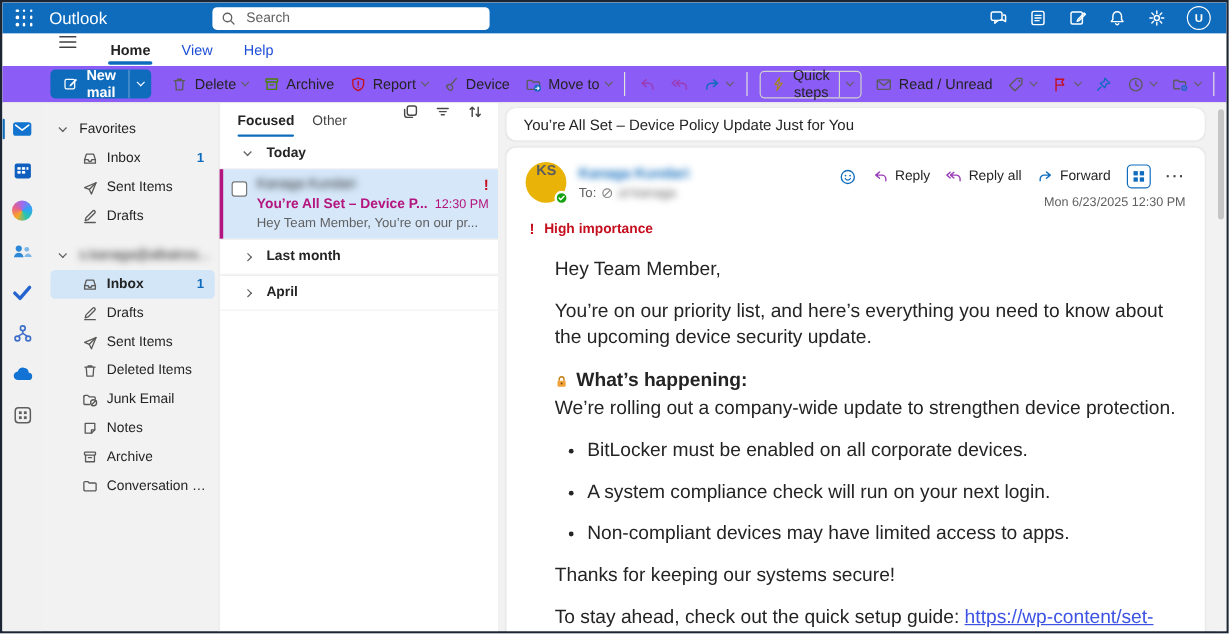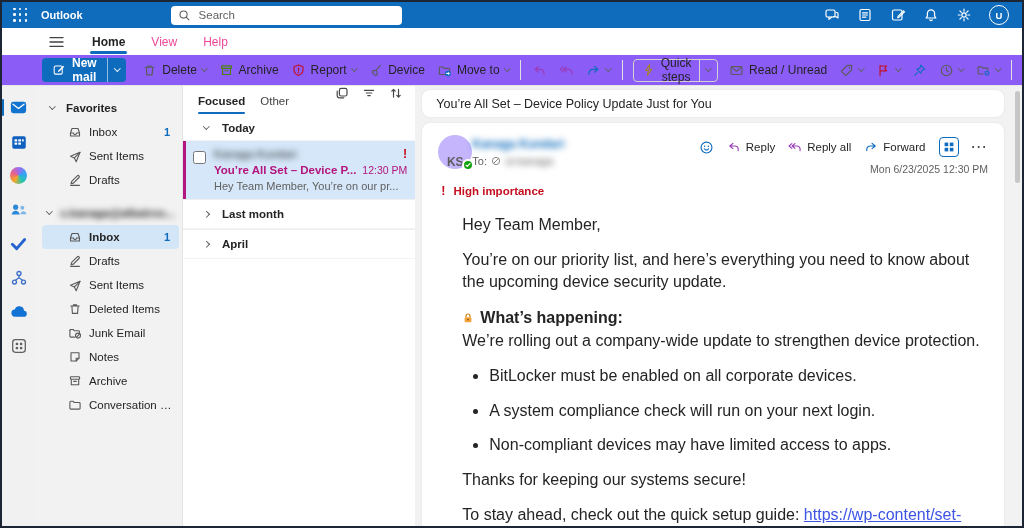--- a/index.html
+++ b/index.html
@@ -7,32 +7,32 @@
   *{box-sizing:border-box}
   button{font:inherit;background:none;border:none;padding:0;color:inherit;cursor:default}
   svg{display:block}
   .blur{filter:blur(3px)}
   .window{width:1024px;height:528px;border:2px solid #1c2534;display:flex;flex-direction:column;overflow:hidden;background:#fff}
 
   
   .topbar{flex:0 0 26px;background:#0f6cbd;display:flex;align-items:center;padding:0 10px;color:#fff}
   .waffle{width:17px;height:17px;display:grid;grid-template-columns:repeat(3,1fr);gap:2.4px;padding:1px}
   .waffle i{width:2.6px;height:2.6px;background:#fff;border-radius:50%}
-  .brand{font-size:11px;font-weight:700;margin-left:12px}
+  .brand{font-size:14px;font-weight:400;margin-left:12px}
   .searchbox{margin-left:88px;width:231px;height:19px;background:#fff;border-radius:4px;display:flex;align-items:center;padding:0 7px;gap:6px}
   .searchbox input{border:none;outline:none;background:transparent;width:100%;font-size:11.5px;color:#242424;font-family:inherit}
   .searchbox input::placeholder{color:#616161}
   .top-icons{margin-left:auto;display:flex;align-items:center;gap:17px;margin-right:3px}
   .wic{stroke:#fff;fill:none;stroke-width:1.2;stroke-linecap:round;stroke-linejoin:round}
   .avatar-top{width:20px;height:20px;border:1.4px solid #fff;border-radius:50%;display:flex;align-items:center;justify-content:center;font-size:9.5px;font-weight:600}
 
   
-  .ribbon{flex:0 0 27px;background:#fff;display:flex;align-items:center;padding-left:46px}
+  .ribbon{flex:0 0 27px;background:#fff;display:flex;align-items:flex-start;padding-left:46px}
   .burger{margin-right:14px}
-  .rtab{font-size:12px;color:#ec4899;padding:0 13px;height:27px;display:flex;align-items:center;position:relative}
+  .rtab{font-size:12px;color:#1d4ed8;padding:0 13px;height:27px;display:flex;align-items:center;position:relative}
   .rtab.active{font-weight:700;color:#242424}
   .rtab.active::after{content:'';position:absolute;left:11px;right:11px;bottom:1px;height:2.6px;background:#0f6cbd;border-radius:2px}
 
   
   .toolbar{flex:0 0 31px;background:#8b5cf6;display:flex;align-items:center;padding:0 6px 0 40px;border-bottom:1px solid #e6e6e6}
   .ic{stroke:#5b5b5b;fill:none;stroke-width:1.2;stroke-linecap:round;stroke-linejoin:round}
   .tbtn{display:flex;align-items:center;gap:5px;font-size:12px;color:#242424;padding:0 6px;height:24px;border-radius:4px;white-space:nowrap}
   .chv{width:4.6px;height:4.6px;border-right:1.2px solid #616161;border-bottom:1.2px solid #616161;display:inline-block}
   .chv.d{transform:rotate(45deg);margin-top:-3px}
   .chv.r{transform:rotate(-45deg)}
@@ -50,21 +50,21 @@
   .content{flex:1;display:flex;background:#f2f2f2;min-height:0}
 
   .rail{flex:0 0 33px;background:#f1f1f1;display:flex;flex-direction:column;align-items:center;padding-top:9px;gap:9px}
   .rail-item{width:26px;height:25px;display:flex;align-items:center;justify-content:center;position:relative}
   .rail-item.active::before{content:'';position:absolute;left:-4px;top:4px;width:2.6px;height:17px;background:#0f6cbd;border-radius:2px}
   .copilot{width:17px;height:17px;border-radius:50%;background:conic-gradient(from 220deg,#f8a724,#e8618c,#9a6cf0,#31a3f5,#28c6ab,#f8a724)}
 
   .folders{flex:0 0 147px;padding:10px 3px 0 7px;font-size:11.5px;overflow:hidden}
   .frow{height:24px;display:flex;align-items:center;gap:7px;padding:0 4px;border-radius:4px}
   .chvcol{width:13px;display:flex;justify-content:center;color:#616161}
-  .fhead{font-weight:700}
+  .fhead{font-weight:400}
   .fitem{padding-left:26px}
   .fitem .flabel{white-space:nowrap;overflow:hidden;text-overflow:ellipsis}
   .fitem svg{flex:0 0 auto}
   .fcount{margin-left:auto;color:#0f6cbd;font-weight:600;padding-right:5px;font-size:11px}
   .fitem.sel{background:#d3e6f8;font-weight:700}
   .acct{margin-top:9px}
   .fic{stroke:#5a5958;fill:none;stroke-width:1.1;stroke-linecap:round;stroke-linejoin:round}
 
   .listpane{flex:0 0 230px;background:#fff;border-left:1px solid #e4e4e4;display:flex;flex-direction:column;font-size:11.5px}
   .listhead{flex:0 0 30px;display:flex;align-items:flex-start;padding:0 12px 0 15px;gap:15px}
@@ -82,23 +82,23 @@
   .sender{font-size:11.5px;color:#242424}
   .impmark{margin-left:auto;color:#c50f1f;font-weight:700;font-size:12.5px;line-height:1}
   .subj{color:#b4147d;font-weight:700;white-space:nowrap;overflow:hidden;text-overflow:ellipsis;flex:1}
   .mtime{color:#b4147d;font-size:10.5px;margin-left:6px;white-space:nowrap}
   .preview{color:#616161;font-size:11px;white-space:nowrap;overflow:hidden;text-overflow:ellipsis}
 
   .reading{flex:1;display:flex;flex-direction:column;padding:4px 6px 0 7px;min-width:0}
   .subjcard{flex:0 0 27px;background:#fff;border-radius:8px;display:flex;align-items:center;padding:0 14px;font-size:12.5px;box-shadow:0 0 2px rgba(0,0,0,.1)}
   .msgcard{flex:1;background:#fff;border-radius:8px 8px 0 0;margin-top:6px;padding:12px 16px 0 16px;box-shadow:0 0 2px rgba(0,0,0,.1);overflow:hidden}
   .msghead{display:flex;align-items:flex-start}
-  .avatar{width:34px;height:34px;border-radius:50%;background:#c4b5fd;color:#5d5d5d;font-size:12px;font-weight:600;display:flex;align-items:flex-end;justify-content:center;position:relative;flex:0 0 34px}
+  .avatar{width:34px;height:34px;border-radius:50%;background:#eab308;color:#5d5d5d;font-size:12px;font-weight:600;display:flex;align-items:flex-start;justify-content:center;position:relative;flex:0 0 34px}
   .presence{position:absolute;right:-2px;bottom:-2px;width:12px;height:12px;border-radius:50%;background:#13a10e;border:2px solid #fff;display:flex;align-items:center;justify-content:center}
-  .sender-col{margin-left:0;display:flex;flex-direction:column;gap:4px;padding-top:2px;min-width:0}
+  .sender-col{margin-left:10px;display:flex;flex-direction:column;gap:4px;padding-top:2px;min-width:0}
   .sname{color:#0f6cbd;font-weight:600;font-size:12px}
   .toline{color:#616161;font-size:11px;display:flex;align-items:center;gap:4px}
   .actions-col{margin-left:auto;display:flex;flex-direction:column;align-items:flex-end;gap:6px;padding-top:2px}
   .actions{display:flex;align-items:center;gap:13px;font-size:11.5px}
   .action{display:flex;align-items:center;gap:5px}
   .gridbtn{width:20px;height:20px;border:1.6px solid #0f6cbd;border-radius:4px;display:flex;align-items:center;justify-content:center}
   .rdate{color:#616161;font-size:10.5px}
   .impline{display:flex;align-items:center;gap:8px;color:#c50f1f;margin:10px 0 0 3px;font-size:11.5px;font-weight:600}
   .impline .impmark{margin-left:0}
   .bodytext{margin:16px 0 0 24px;font-size:16px;line-height:1.4;color:#242424}

